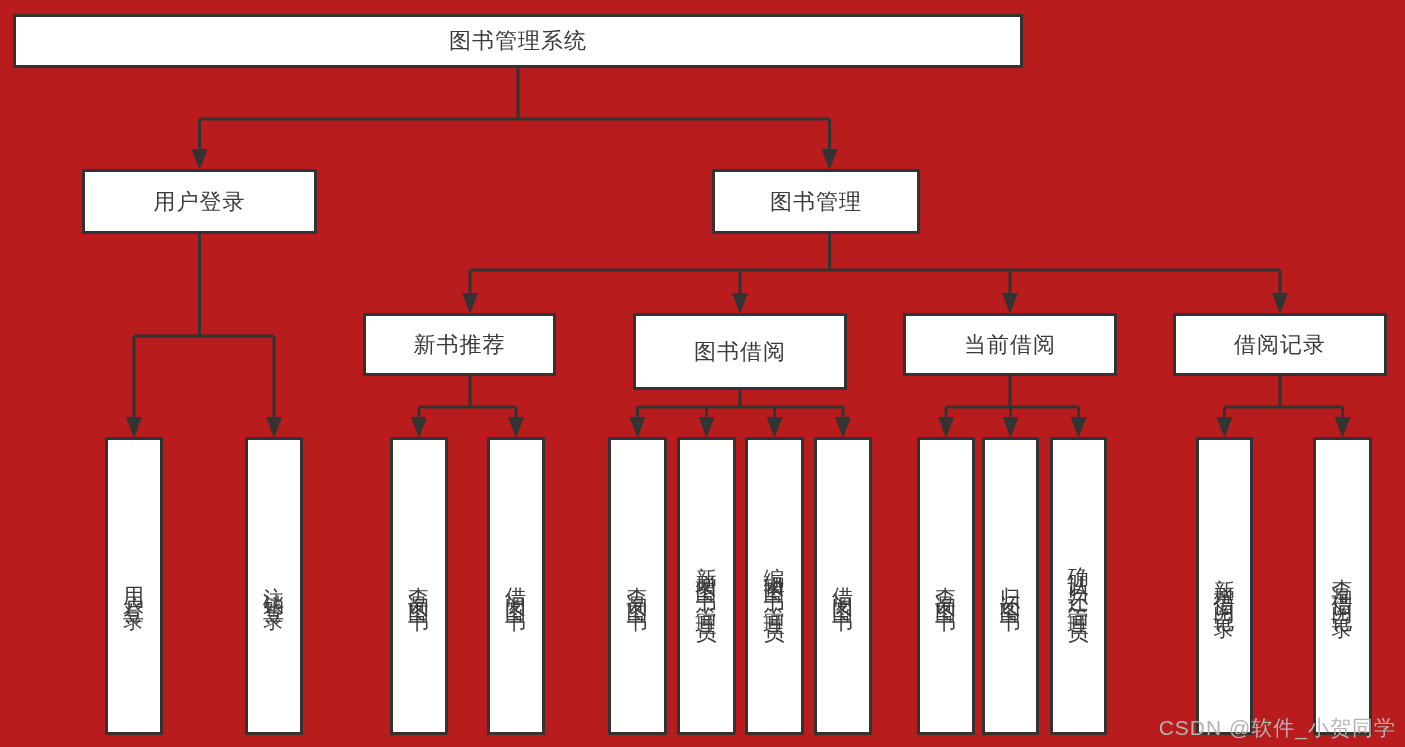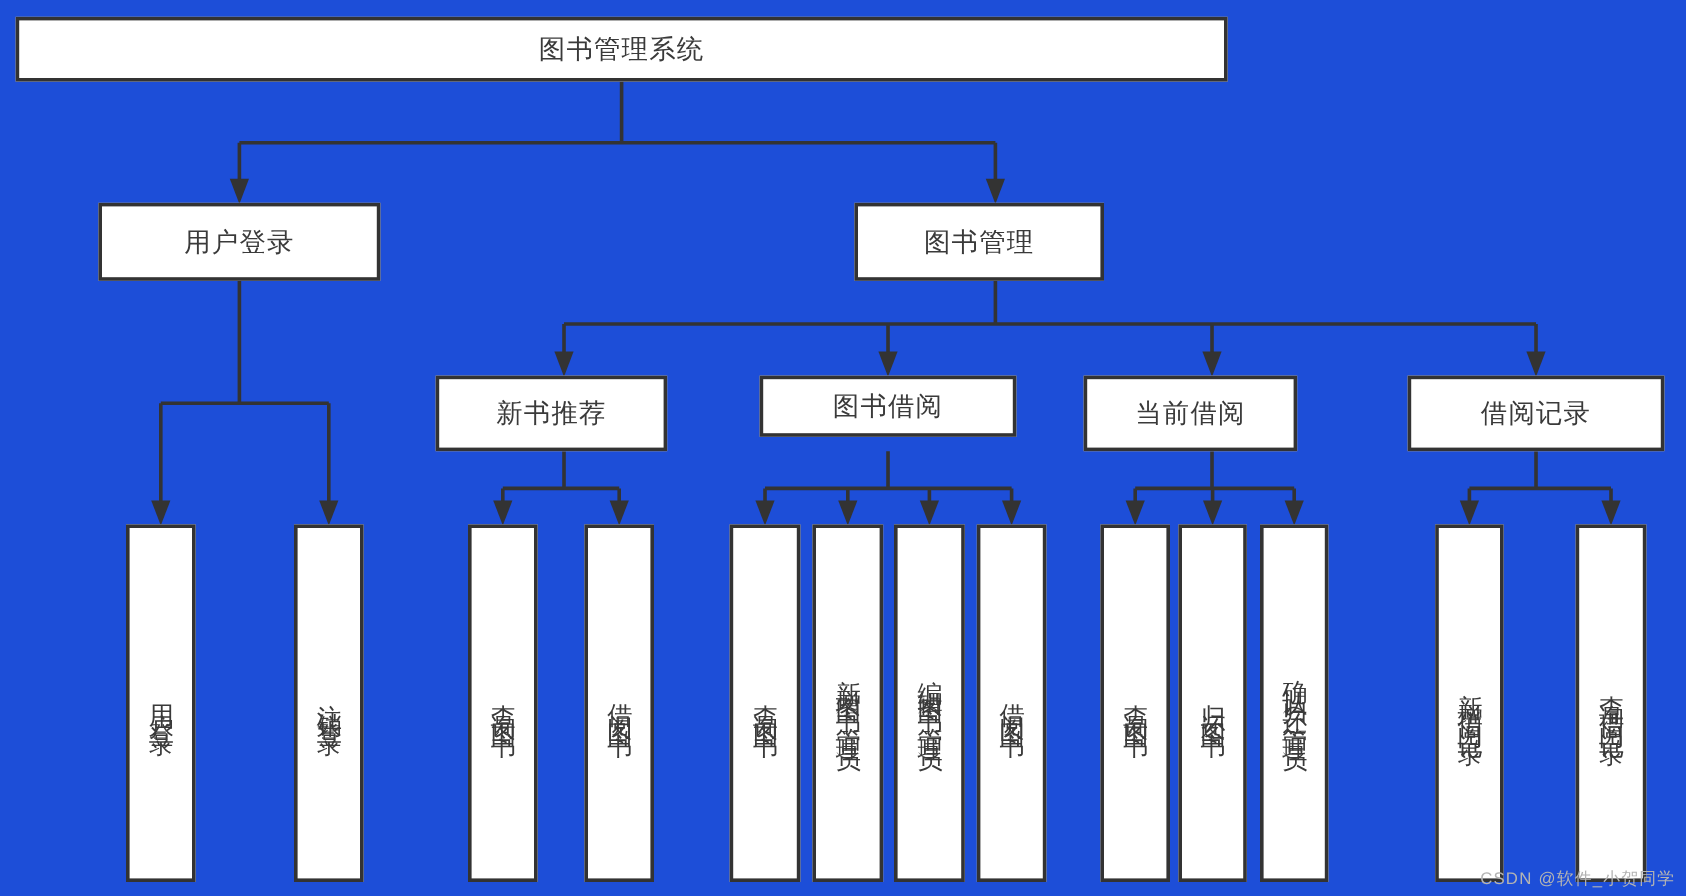--- a/index.html
+++ b/index.html
@@ -2,21 +2,21 @@
 <html><head>
 <meta charset="utf-8">
 <style>
   * { margin: 0; padding: 0; box-sizing: border-box; }
   html, body { background: #ffffff; }
   body { font-family: "Liberation Sans", sans-serif; }
   .canvas {
     position: relative;
     width: 1405px;
     height: 747px;
-    background: #1d4ed8;
+    background: #b91c1c;
     overflow: hidden;
   }
   #connectors { position: absolute; left: 0; top: 0; }
   .box {
     position: absolute;
     background: #ffffff;
     border: 3px solid #333333;
     display: flex;
     align-items: center;
     justify-content: center;
@@ -32,21 +32,21 @@
     text-orientation: mixed;
     font-size: 21px;
     letter-spacing: 8px;
     line-height: 1;
     white-space: nowrap;
   }
   .watermark {
     position: absolute;
     right: 9px;
     bottom: 5px;
-    font-size: 14px;
+    font-size: 21px;
     letter-spacing: 1px;
     color: #b3b3b3;
     white-space: nowrap;
   }
 </style>
 </head>
 <body>
 
 <div class="canvas">
   <svg id="connectors" width="1405" height="747" viewBox="0 0 1405 747">
@@ -77,24 +77,24 @@
       </div>
       <div class="box horiz" style="left: 82px; top: 169px; width: 235px; height: 65px; border-color: rgb(51, 51, 51); background: rgb(255, 255, 255);">
         <span>用户登录</span>
       </div>
       <div class="box horiz" style="left: 712px; top: 169px; width: 208px; height: 65px; border-color: rgb(51, 51, 51); background: rgb(255, 255, 255);">
         <span>图书管理</span>
       </div>
       <div class="box horiz" style="left: 363px; top: 313px; width: 193px; height: 63px; border-color: rgb(51, 51, 51); background: rgb(255, 255, 255);">
         <span>新书推荐</span>
       </div>
-      <div class="box horiz" style="left: 633px; top: 313px; width: 214px; height: 51px; border-color: rgb(51, 51, 51); background: rgb(255, 255, 255);">
+      <div class="box horiz" style="left: 633px; top: 313px; width: 214px; height: 77px; border-color: rgb(51, 51, 51); background: rgb(255, 255, 255);">
         <span>图书借阅</span>
       </div>
-      <div class="box horiz" style="left: 903px; top: 313px; width: 178px; height: 63px; border-color: rgb(51, 51, 51); background: rgb(255, 255, 255);">
+      <div class="box horiz" style="left: 903px; top: 313px; width: 214px; height: 63px; border-color: rgb(51, 51, 51); background: rgb(255, 255, 255);">
         <span>当前借阅</span>
       </div>
       <div class="box horiz" style="left: 1173px; top: 313px; width: 214px; height: 63px; border-color: rgb(51, 51, 51); background: rgb(255, 255, 255);">
         <span>借阅记录</span>
       </div>
       <div class="box vert" style="left: 105px; top: 437px; width: 58px; height: 298px; border-color: rgb(51, 51, 51); background: rgb(255, 255, 255);">
         <span>用户登录</span>
       </div>
       <div class="box vert" style="left: 245px; top: 437px; width: 58px; height: 298px; border-color: rgb(51, 51, 51); background: rgb(255, 255, 255);">
         <span>注销登录</span>

